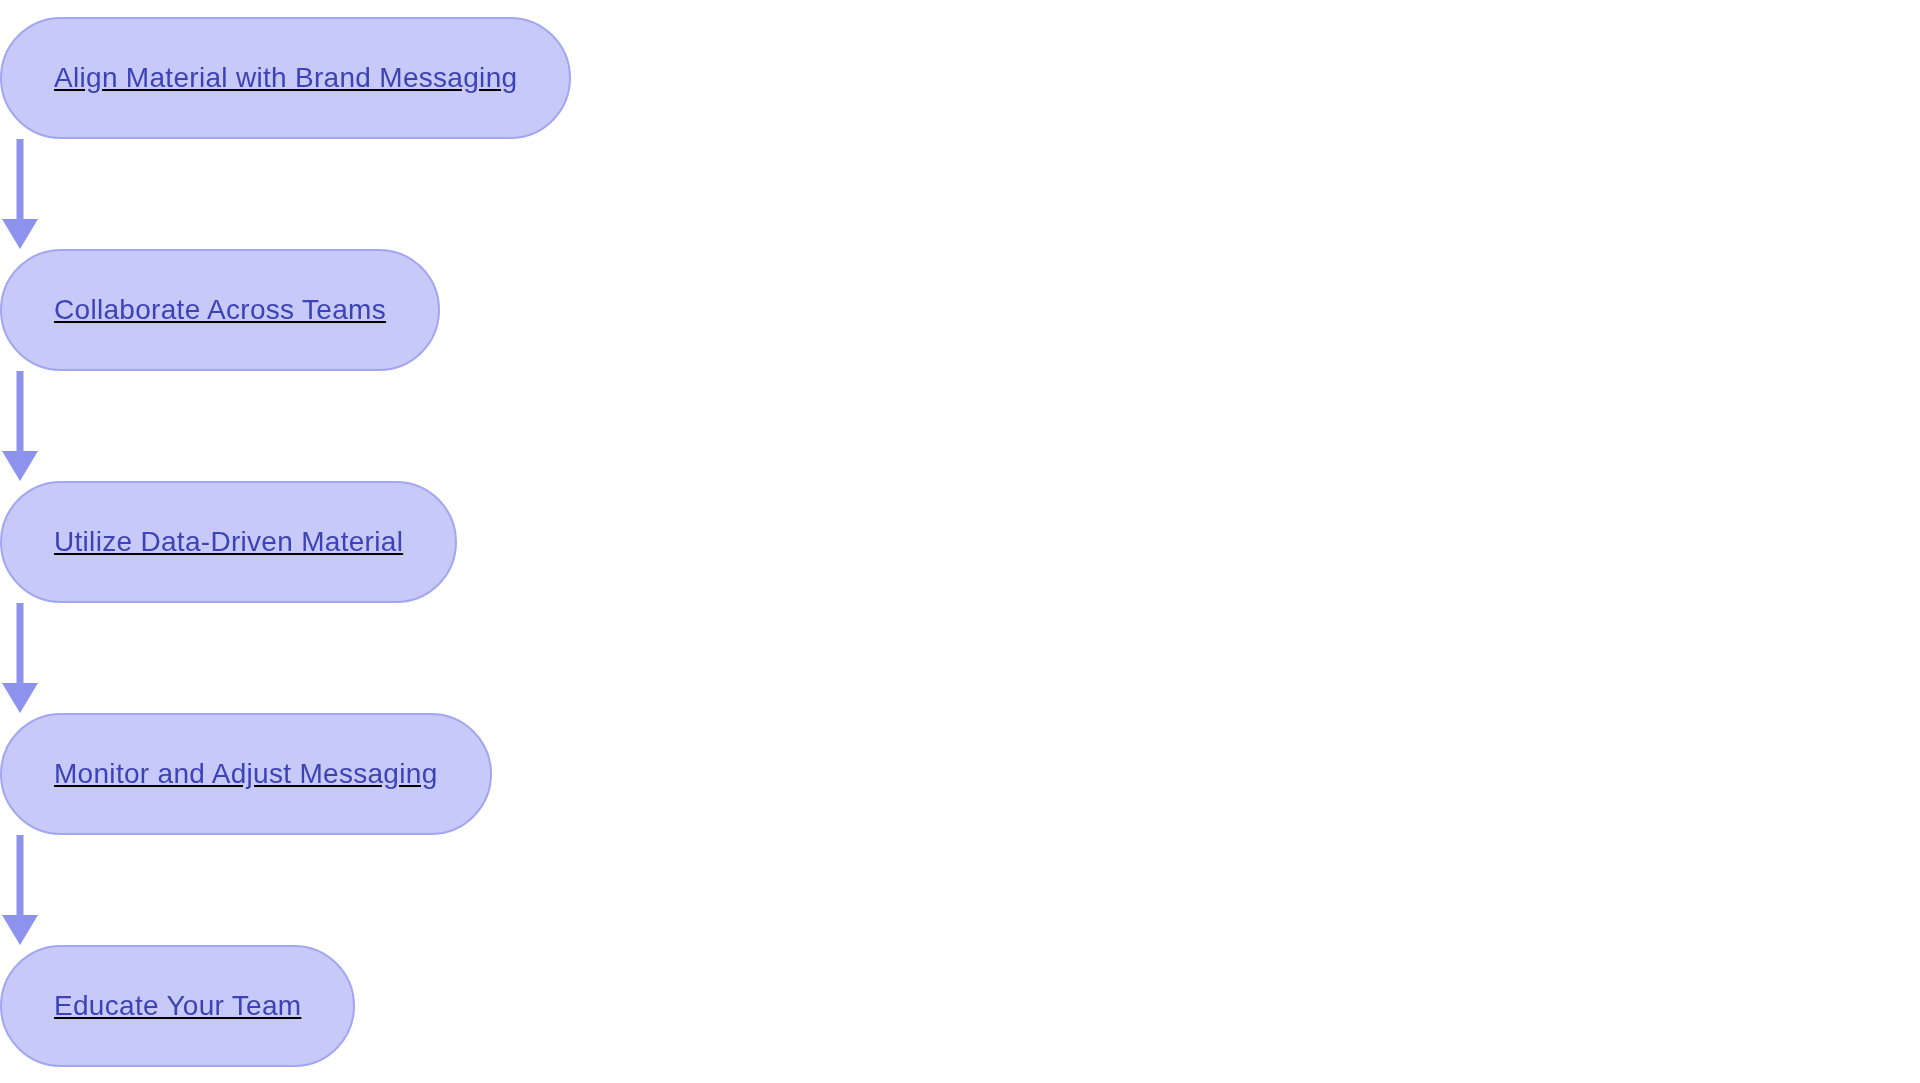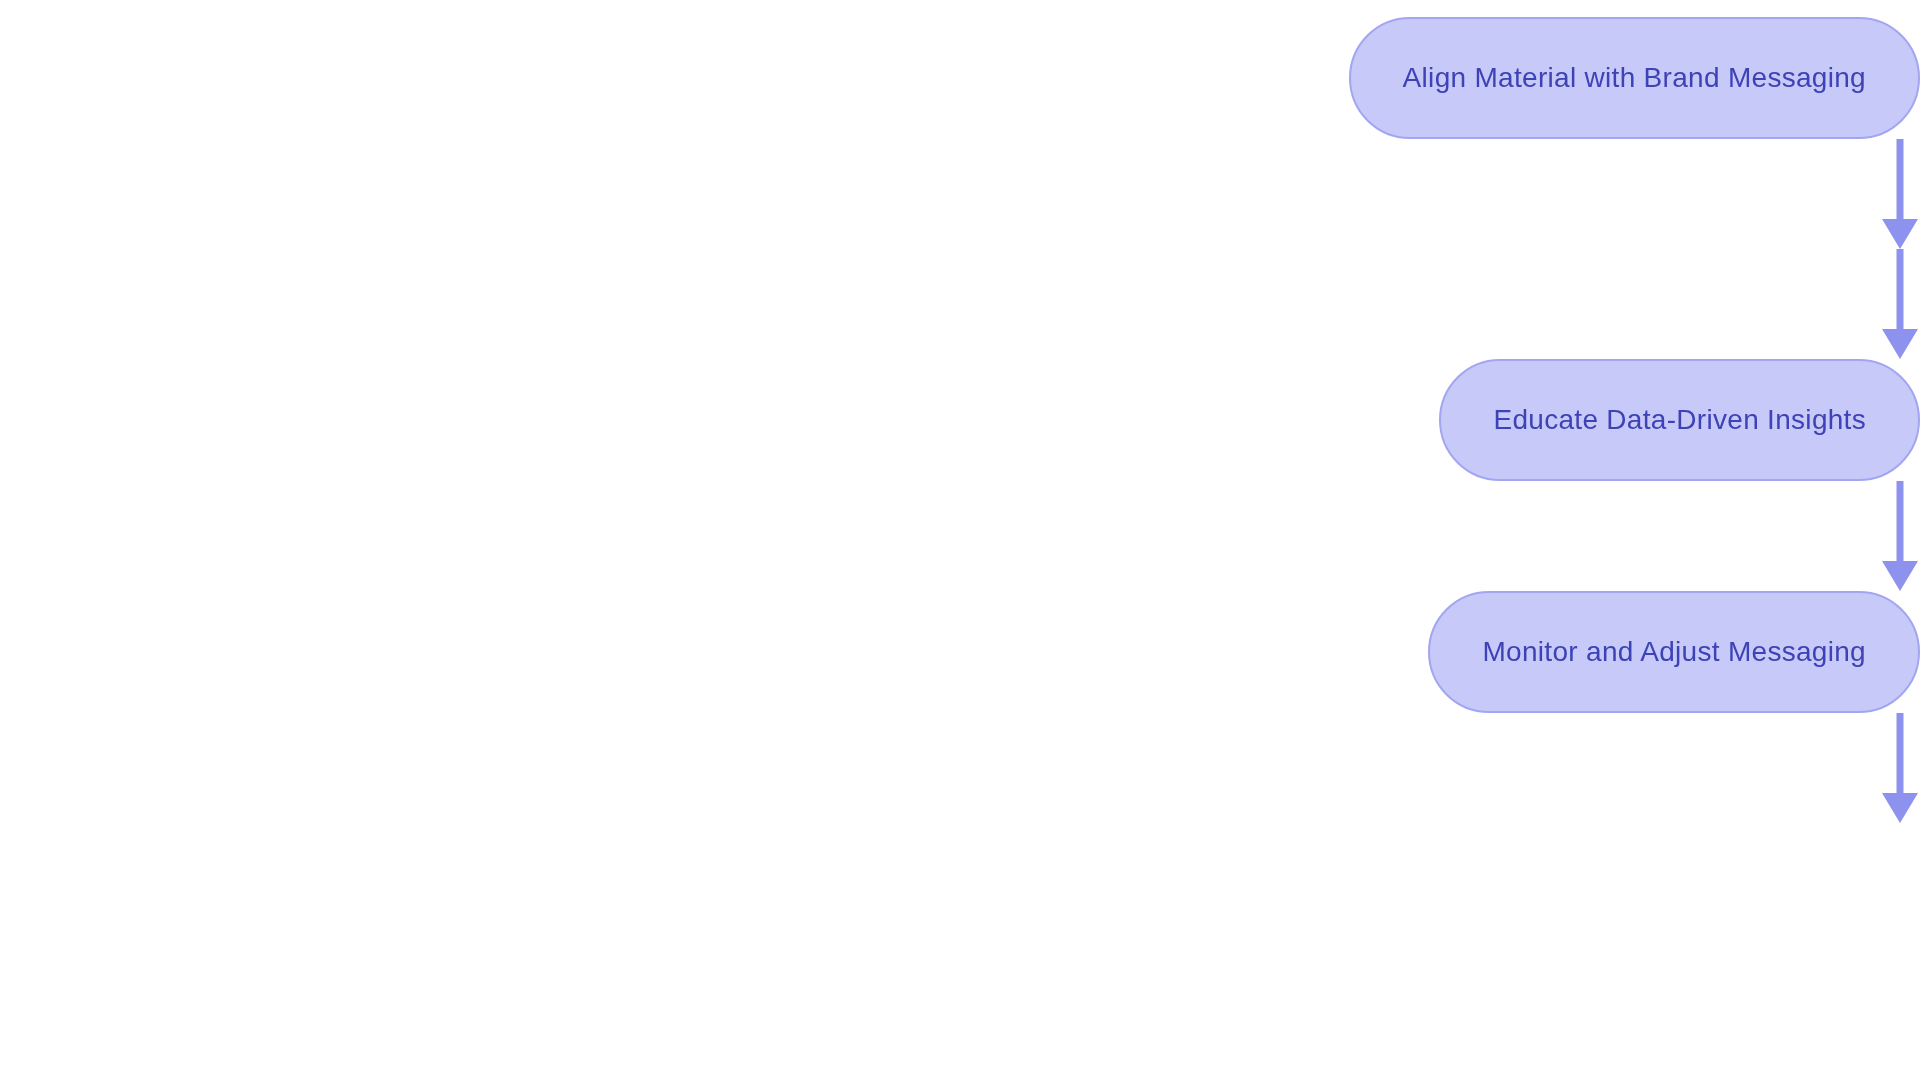--- a/index.html
+++ b/index.html
@@ -15,23 +15,24 @@
     --node-fill: #c7c9f8;
     --node-border: #a2a6f1;
     --arrow: #8d92ee;
     --text: #3d43b5;
   }
   .canvas {
     width: 1920px;
     height: 1083px;
     display: flex;
     flex-direction: column;
-    align-items: flex-end;
+    align-items: flex-start;
     padding-top: 17px;
     box-sizing: border-box;
+    text-decoration: underline;
   }
   .node {
     height: 122px;
     min-height: 122px;
     display: flex;
     align-items: center;
     justify-content: center;
     padding: 0 52px;
     background: var(--node-fill);
     border: 2px solid var(--node-border);
@@ -78,38 +79,44 @@
 
   <div class="node">
     <span class="label">Align Material with Brand Messaging</span>
   </div>
 
   <div class="arrow">
     <div class="stem"></div>
     <div class="head"></div>
   </div>
 
+  <div class="node">
+    <span class="label">Collaborate Across Teams</span>
+  </div>
 
   <div class="arrow">
     <div class="stem"></div>
     <div class="head"></div>
   </div>
 
   <div class="node">
-    <span class="label">Educate Data-Driven Insights</span>
+    <span class="label">Utilize Data-Driven Material</span>
   </div>
 
   <div class="arrow">
     <div class="stem"></div>
     <div class="head"></div>
   </div>
 
   <div class="node">
     <span class="label">Monitor and Adjust Messaging</span>
   </div>
 
   <div class="arrow">
     <div class="stem"></div>
     <div class="head"></div>
   </div>
 
+  <div class="node">
+    <span class="label">Educate Your Team</span>
+  </div>
 
 </div>
 
 </body></html>

